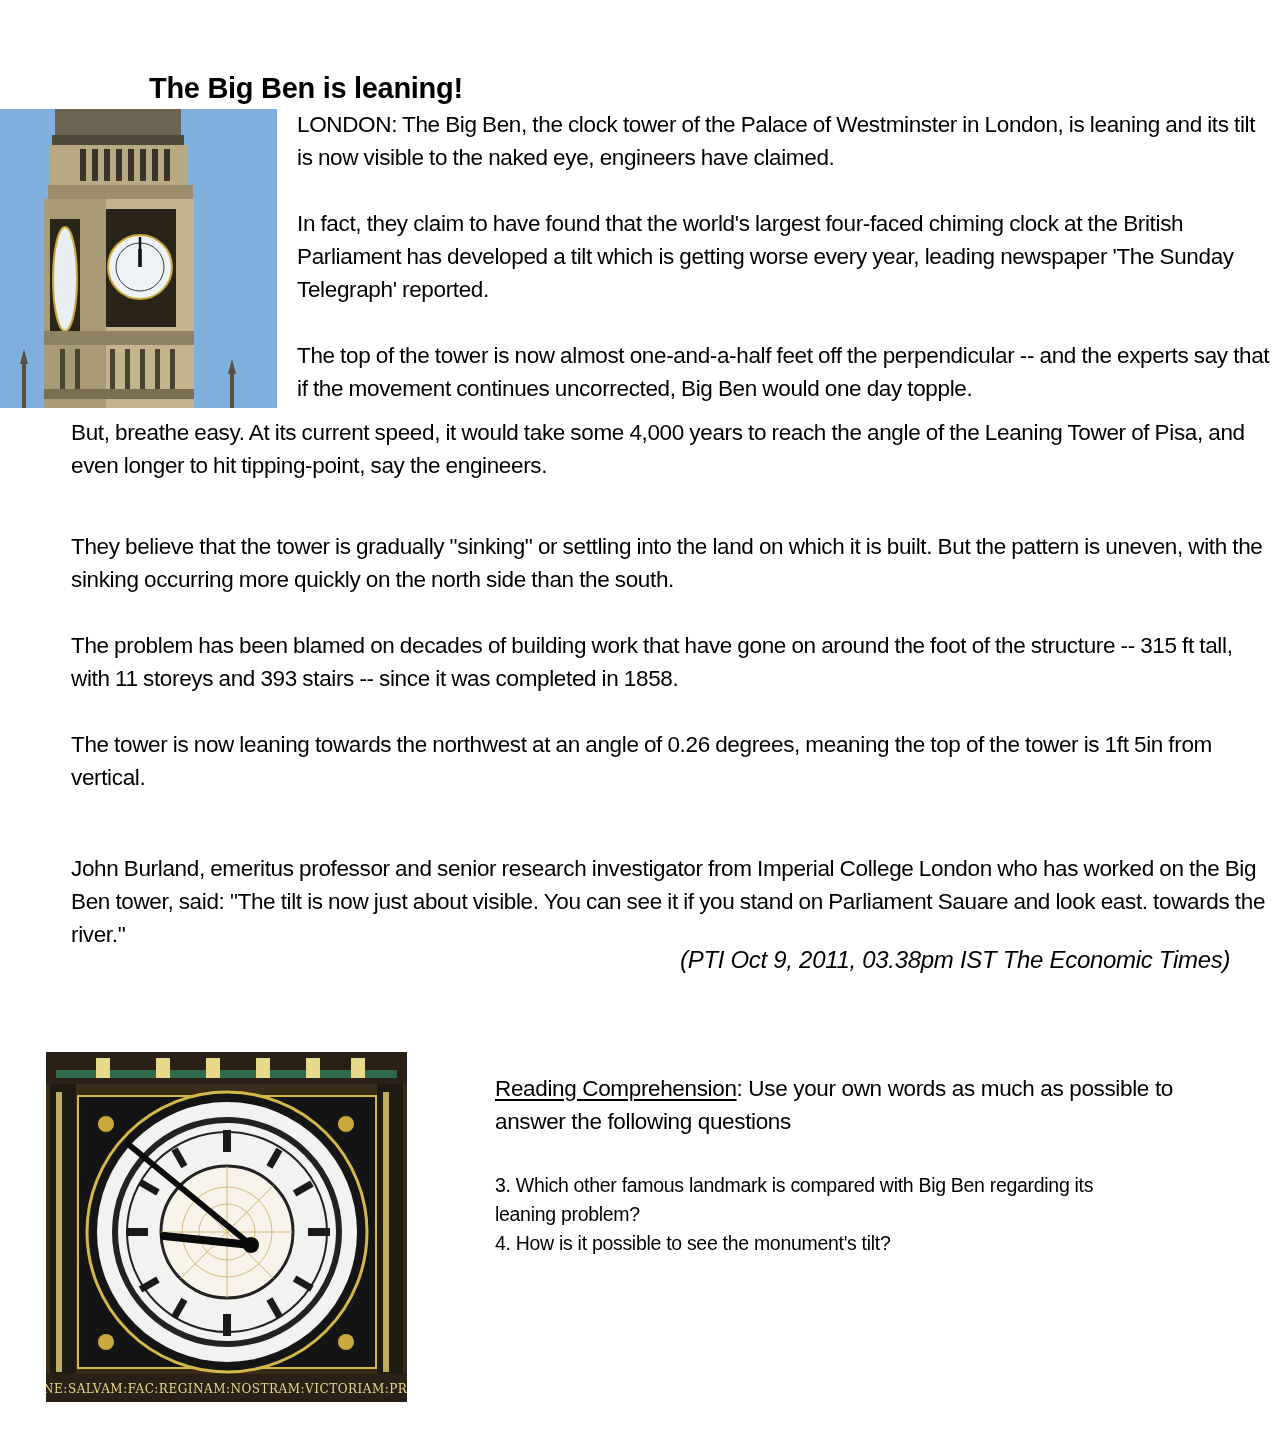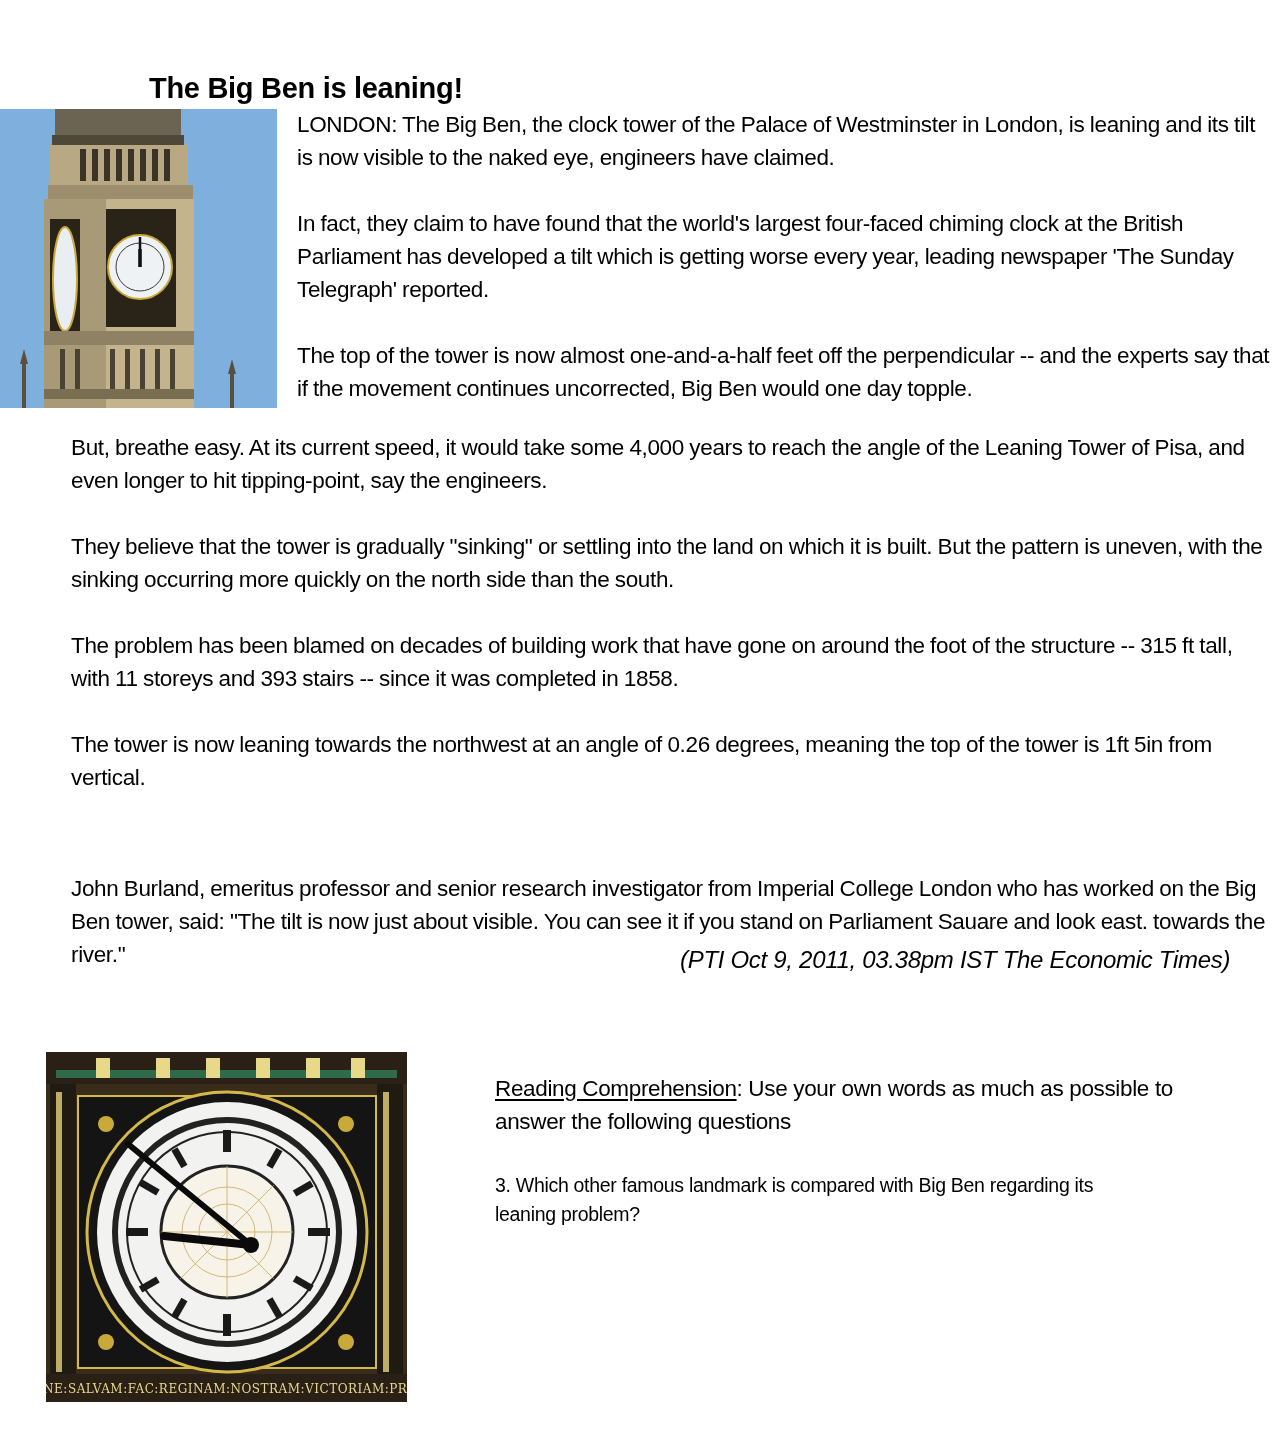--- a/index.html
+++ b/index.html
@@ -93,25 +93,25 @@
       <rect x="170" y="240" width="5" height="40"></rect>
     </g>
     <rect x="44" y="280" width="150" height="10" fill="#7a6e52"></rect>
   </svg>
 </div>
 
 <p class="para p-right" style="top:105px">LONDON: The Big Ben, the clock tower of the Palace of Westminster in London, is leaning and its tilt is now visible to the naked eye, engineers have claimed.</p>
 <p class="para p-right" style="top:204px">In fact, they claim to have found that the world's largest four-faced chiming clock at the British Parliament has developed a tilt which is getting worse every year, leading newspaper 'The Sunday Telegraph' reported.</p>
 <p class="para p-right" style="top:336px">The top of the tower is now almost one-and-a-half feet off the perpendicular -- and the experts say that if the movement continues uncorrected, Big Ben would one day topple.</p>
 
-<p class="para p-full" style="top:428px">But, breathe easy. At its current speed, it would take some 4,000 years to reach the angle of the Leaning Tower of Pisa, and even longer to hit tipping-point, say the engineers.</p>
+<p class="para p-full" style="top:413px">But, breathe easy. At its current speed, it would take some 4,000 years to reach the angle of the Leaning Tower of Pisa, and even longer to hit tipping-point, say the engineers.</p>
 <p class="para p-full" style="top:527px">They believe that the tower is gradually "sinking" or settling into the land on which it is built. But the pattern is uneven, with the sinking occurring more quickly on the north side than the south.</p>
 <p class="para p-full" style="top:626px">The problem has been blamed on decades of building work that have gone on around the foot of the structure -- 315 ft tall, with 11 storeys and 393 stairs -- since it was completed in 1858.</p>
 <p class="para p-full" style="top:725px">The tower is now leaning towards the northwest at an angle of 0.26 degrees, meaning the top of the tower is 1ft 5in from vertical.</p>
-<p class="para p-full" style="top:869px">John Burland, emeritus professor and senior research investigator from Imperial College London who has worked on the Big Ben tower, said: "The tilt is now just about visible. You can see it if you stand on Parliament Sauare and look east. towards the river."</p>
+<p class="para p-full" style="top:849px">John Burland, emeritus professor and senior research investigator from Imperial College London who has worked on the Big Ben tower, said: "The tilt is now just about visible. You can see it if you stand on Parliament Sauare and look east. towards the river."</p>
 
 <div class="source">(PTI Oct 9, 2011, 03.38pm IST The Economic Times)</div>
 
 <div class="clock-img">
   <svg width="361" height="350" viewBox="0 0 361 350">
     <rect width="361" height="350" fill="#3a2c1a"></rect>
 
     <rect x="0" y="0" width="361" height="32" fill="#2a2016"></rect>
     <rect x="10" y="18" width="341" height="8" fill="#2f6b4a"></rect>
     <g fill="#e8d98a">
@@ -174,13 +174,14 @@
 
     <rect x="0" y="322" width="361" height="28" fill="#2a2016"></rect>
     <text x="180" y="341" text-anchor="middle" font-size="12" fill="#e8d98a" font-family="DejaVu Serif, serif" letter-spacing="0.5">DOMINE:SALVAM:FAC:REGINAM:NOSTRAM:VICTORIAM:PRIMAM</text>
   </svg>
 </div>
 
 <p class="rc-head"><u>Reading Comprehension</u><span>: Use your own words as much as possible to answer the following questions</span></p>
 
 <ul class="questions">
   <li>3. Which other famous landmark is compared with Big Ben regarding its leaning problem?</li>
+  <li>4. How is it possible to see the monument's tilt?</li>
 </ul>
 
 </body></html>

